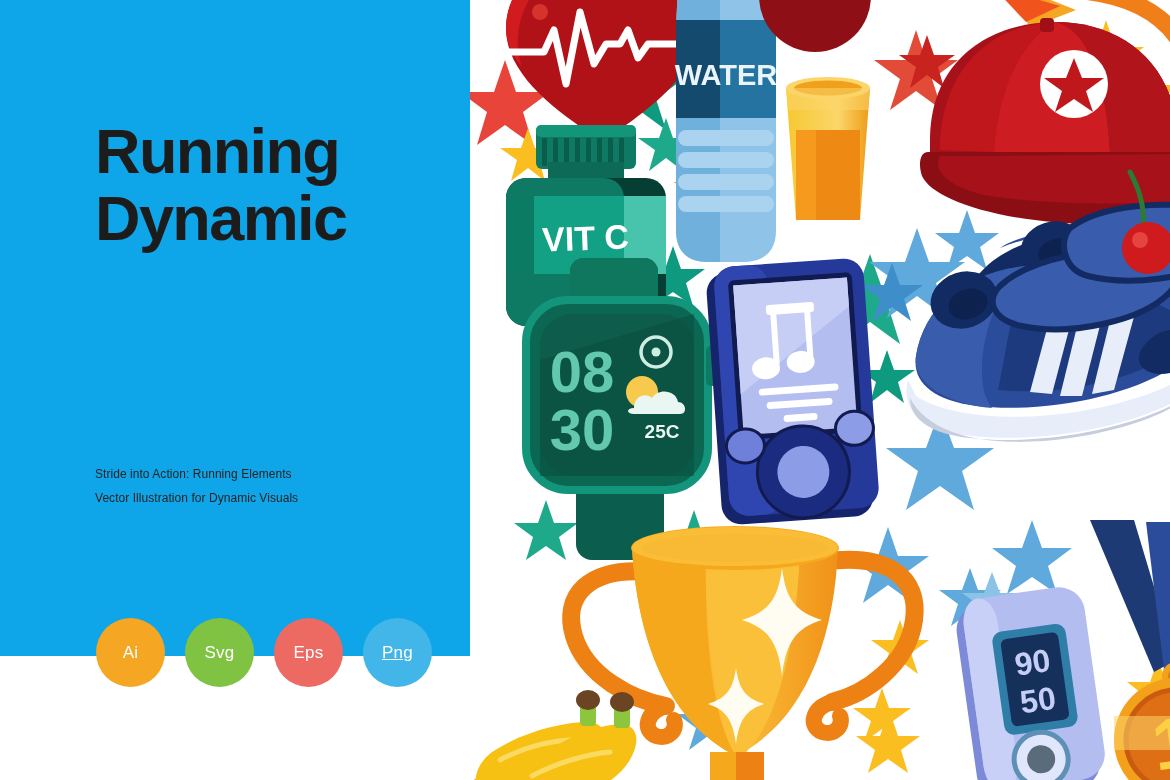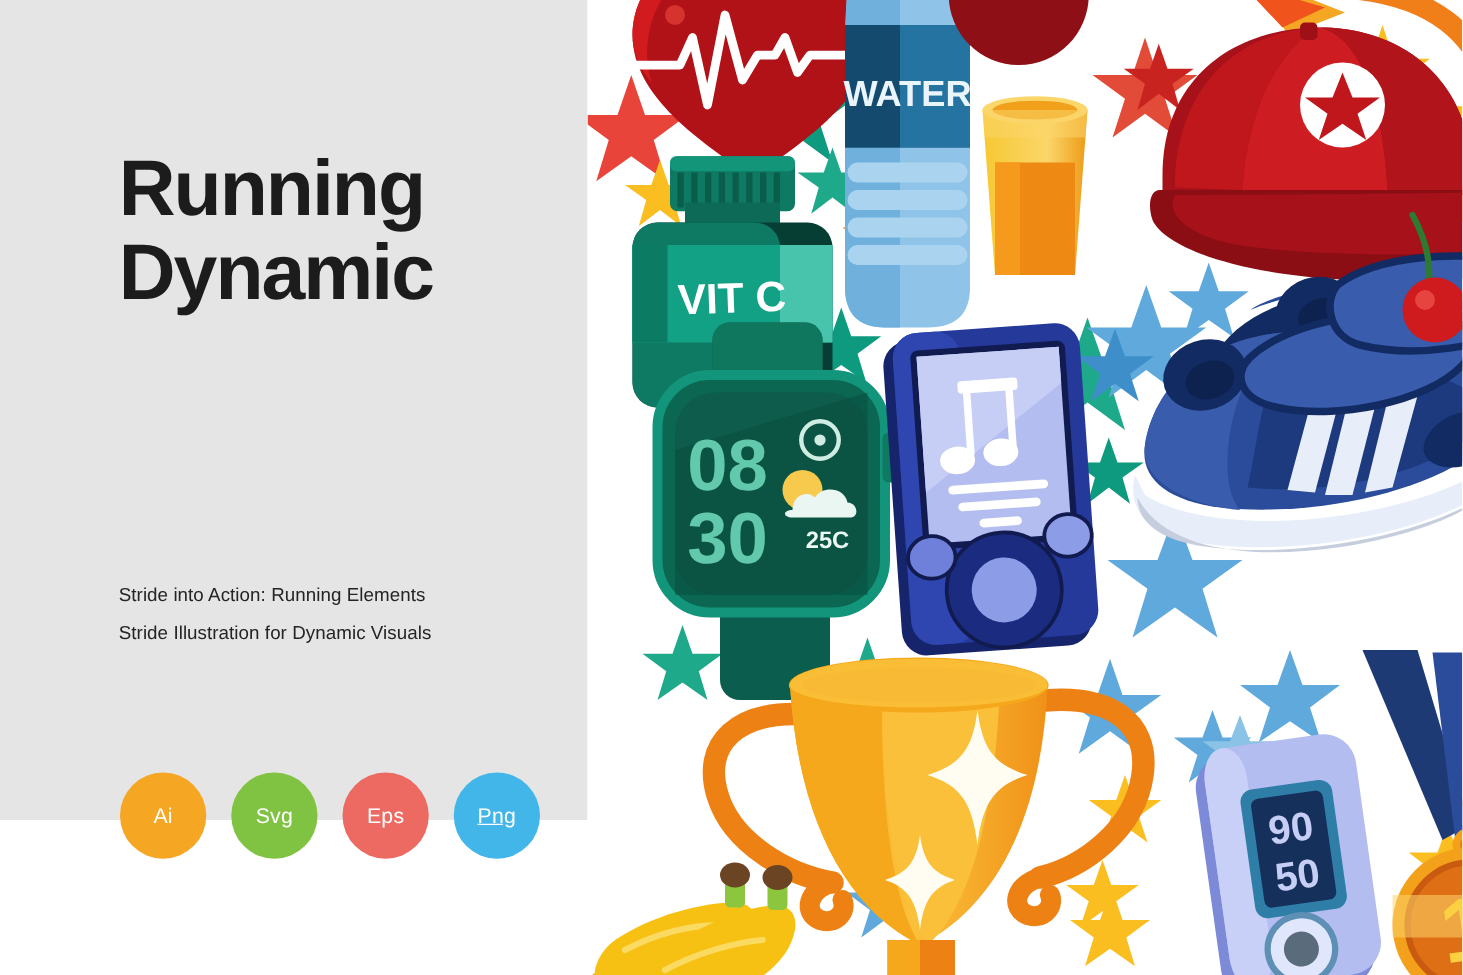--- a/index.html
+++ b/index.html
@@ -8,39 +8,39 @@
     background:#ffffff;
     font-family:"Liberation Sans", sans-serif;
     overflow:hidden;
   }
   .page { position:relative; width:1170px; height:780px; background:#fff; display:flex; }
 
   
   .left-panel {
     position:relative;
     width:470px; height:656px;
-    background:#e5e5e5;
+    background:#0ea5e9;
     flex:0 0 470px;
   }
   .title {
     position:absolute;
     left:95px; top:118px;
     width:370px;
     font-size:63px;
     line-height:1.06;
     font-weight:bold;
     letter-spacing:-1.6px;
     color:#1c1c1c;
     font-family:"Liberation Sans", sans-serif;
   }
   .subtitle {
     position:absolute;
     left:95px; top:462px;
     width:360px;
-    font-size:15px;
+    font-size:12px;
     line-height:2.0;
     color:#242424;
     letter-spacing:0.05px;
   }
   .subtitle div { white-space:nowrap; }
 
   .formats {
     position:absolute;
     left:96px; top:618px;
     display:flex;
@@ -74,21 +74,21 @@
   <div class="left-panel">
 
     <h1 class="title">
       <span>Running</span><br>
       <span>Dynamic</span><br>
       <br>
     </h1>
 
     <div class="subtitle">
       <div>Stride into Action: Running Elements</div>
-      <div>Stride Illustration for Dynamic Visuals</div>
+      <div>Vector Illustration for Dynamic Visuals</div>
     </div>
 
     <div class="formats">
       <div class="badge" style="background: rgb(245, 166, 35);">
         <span>Ai</span>
       </div>
       <div class="badge" style="background: rgb(128, 195, 66);">
         <span>Svg</span>
       </div>
       <div class="badge" style="background: rgb(236, 106, 98);">

